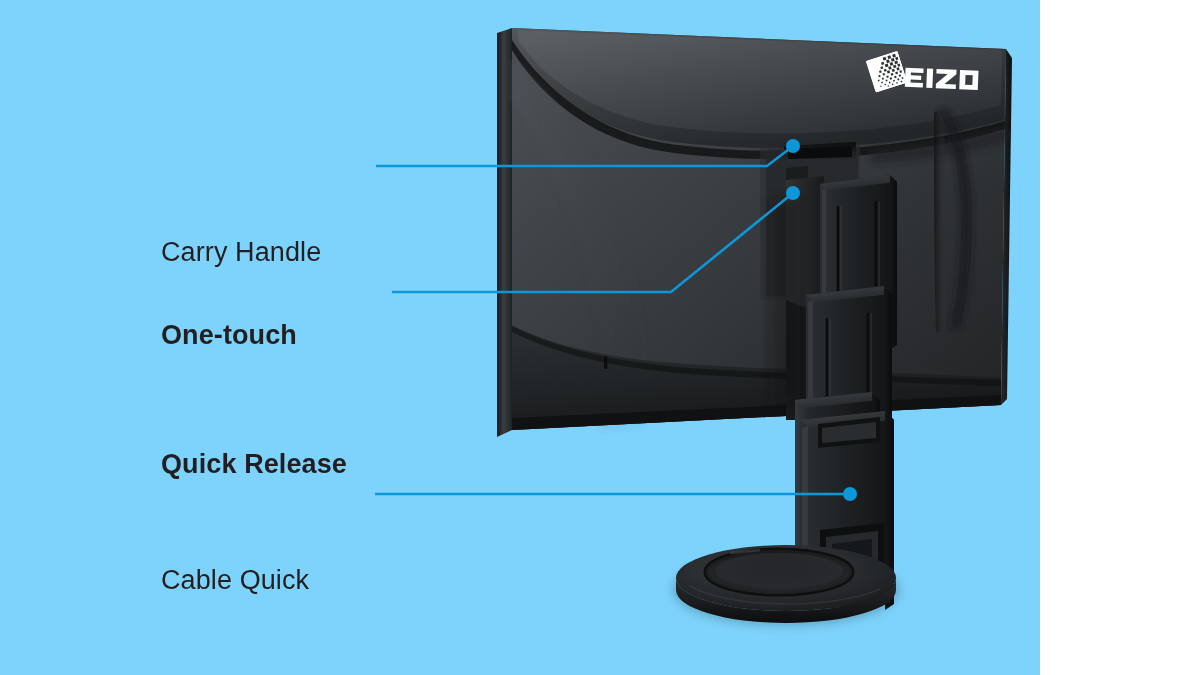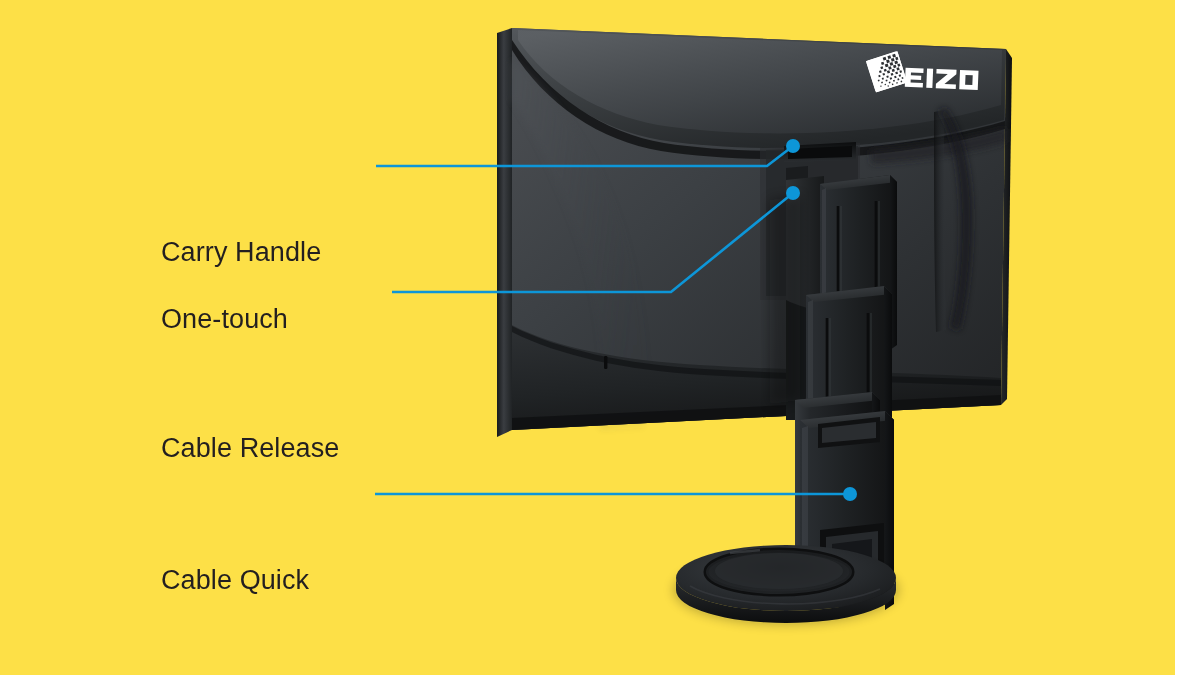--- a/index.html
+++ b/index.html
@@ -5,23 +5,23 @@
   html, body {
     margin: 0;
     padding: 0;
     background: #ffffff;
   }
   body {
     font-family: "Liberation Sans", sans-serif;
   }
   #stage {
     position: relative;
-    width: 1175px;
+    width: 1040px;
     height: 675px;
-    background: #fde047;
+    background: #7dd3fc;
     overflow: hidden;
   }
   #product-svg {
     position: absolute;
     left: 0;
     top: 0;
     width: 1200px;
     height: 675px;
   }
   .callout-label {
@@ -33,21 +33,22 @@
     letter-spacing: 0.1px;
     white-space: pre;
     font-family: "Liberation Sans", sans-serif;
   }
   #label-carry-handle {
     left: 161px;
     top: 145px;
   }
   #label-quick-release {
     left: 161px;
-    top: 212px;
+    top: 228px;
+    font-weight: bold;
   }
   #label-cable-cover {
     left: 161px;
     top: 473px;
   }
 </style>
 </head>
 <body>
 
 <div id="stage">
@@ -358,20 +359,20 @@
       </g>
 
   </svg>
 
   <div class="callout-label" id="label-carry-handle">
     <div>Carry Handle</div>
   </div>
 
   <div class="callout-label" id="label-quick-release">
     <div>One-touch</div>
-    <div>Cable Release</div>
+    <div>Quick Release</div>
   </div>
 
   <div class="callout-label" id="label-cable-cover">
     <div>Cable Quick</div>
   </div>
 
 </div>
 
 </body></html>

